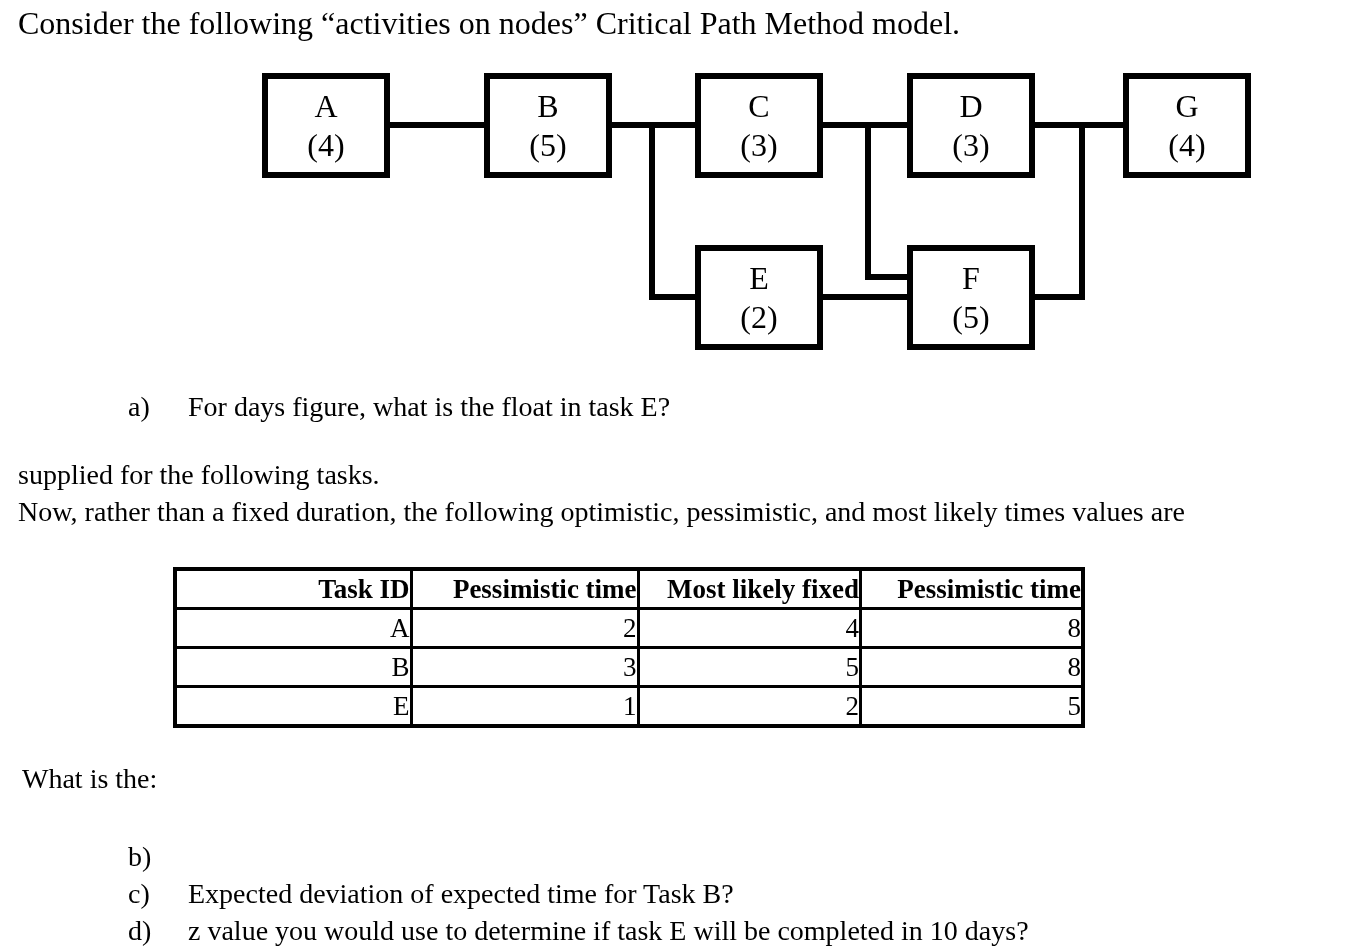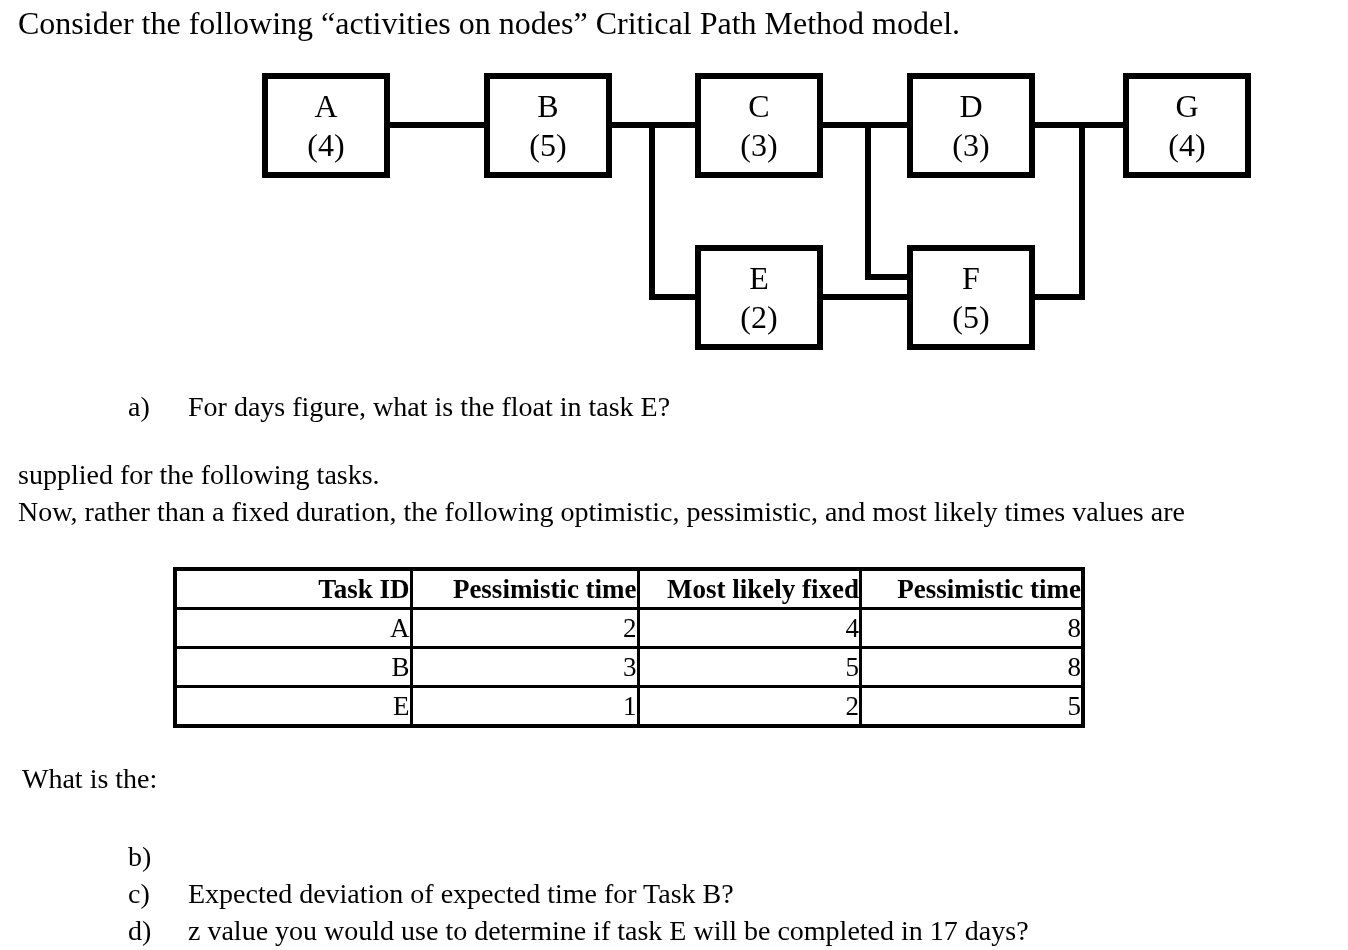--- a/index.html
+++ b/index.html
@@ -153,17 +153,17 @@
   <div class="questions">
       <div class="q-line">
         <span class="q-label">b)</span>
       </div>
       <div class="q-line">
         <span class="q-label">c)</span>
         <span class="q-text">Expected deviation of expected time for Task B?</span>
       </div>
       <div class="q-line">
         <span class="q-label">d)</span>
-        <span class="q-text">z value you would use to determine if task E will be completed in 17 days?</span>
+        <span class="q-text">z value you would use to determine if task E will be completed in 10 days?</span>
       </div>
     </div>
 
 </div>
 
 </body></html>

